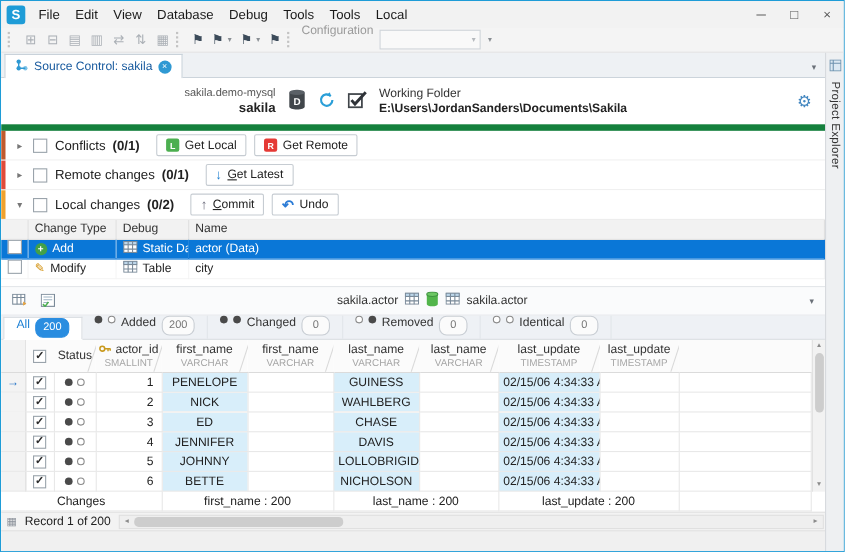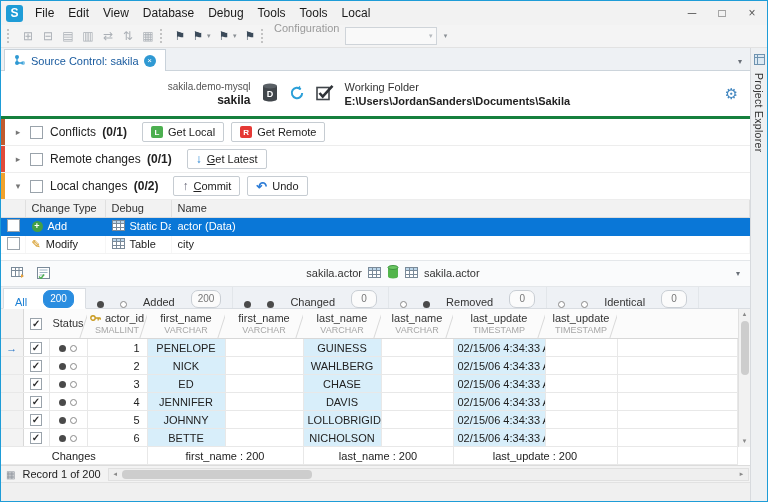--- a/index.html
+++ b/index.html
@@ -36,21 +36,21 @@
   .tab{height:22px;display:flex;align-items:center;gap:5px;padding:0 9px;font-size:11px;background:#f6f8fa;border:1px solid #d5dbe1;border-bottom:none;color:#444;margin-right:1px}
   .tab.active{background:#fff;border-color:#c9d2da;margin-bottom:-1px;z-index:2;position:relative}
   .tab.active .tlabel{color:#185a9e}
   .tabclose{width:12px;height:12px;border-radius:50%;background:#2f99d3;color:#fff;font-size:8px;display:flex;align-items:center;justify-content:center;line-height:1}
   .overflow{color:#6a7artifact078;color:#6a7078;font-size:8px;padding:0 8px 4px 0}
 
   
   .main{flex:1;background:#fff;display:flex;flex-direction:column;min-height:0;overflow:hidden}
 
   
-  .doc-header{height:48px;background:#fff;display:flex;align-items:center;gap:11px;border-bottom:3px solid #15803d;padding:0 10px}
+  .doc-header{height:48px;background:#fff;display:flex;align-items:center;gap:11px;border-bottom:6px solid #15803d;padding:0 10px}
   .lead{flex:1.1}.trail{flex:1}
   .conn{font-size:10px;color:#555;text-align:right}
   .dbname{font-size:12px;font-weight:bold;text-align:right;margin-top:1px}
   .wf-label{font-size:11px;color:#333}
   .wf-path{font-size:11px;font-weight:bold;margin-top:2px}
   .gear{font-size:15px;color:#4387c0;padding-right:2px}
 
   
   .section{height:27px;background:#fff;border-bottom:1px solid #ededed;display:flex;align-items:center;position:relative;padding-left:12px;gap:7px}
   .bar{position:absolute;left:0;top:0;bottom:0;width:4px}
@@ -78,21 +78,21 @@
   .pencil{color:#cf8a00;font-size:11px;line-height:1}
 
   
   .gapper{height:6px;background:#fff}
   .cmp-bar{height:27px;background:#fafbfc;border-top:1px solid #e4e7ea;border-bottom:1px solid #e4e7ea;display:flex;align-items:center;padding:0 7px;gap:5px}
   .cmp-title{display:flex;align-items:center;gap:6px;font-size:11px;color:#333}
   .drop-caret{font-size:8px;color:#6a7078;padding:0 3px}
 
   
   .ftabs{height:22px;background:#eef1f5;display:flex;align-items:flex-end;padding-left:2px;border-bottom:1px solid #d9dde2}
-  .ftab{height:21px;display:flex;align-items:flex-end;gap:16px;padding:0 11px;border-right:1px solid #e2e6ea;color:#333;font-size:11px}
+  .ftab{height:21px;display:flex;align-items:flex-start;gap:5px;padding:0 11px;border-right:1px solid #e2e6ea;color:#333;font-size:11px}
   .ftab.active{background:#fff;border:1px solid #d9dde2;border-bottom-color:#fff;margin-bottom:-1px;z-index:2;position:relative}
   .ftab.active .flabel{color:#1b7fd4}
   .badge{min-width:26px;height:18px;border-radius:7px;background:#fbfbfb;border:1px solid #c9ced4;color:#777;font-size:10px;display:inline-flex;align-items:center;justify-content:center;padding:0 6px}
   .badge.bblue{background:var(--badge,#2a8de0);border-color:var(--badge,#2a8de0);color:#fff}
   .dot{width:7px;height:7px;border-radius:50%;display:inline-block;flex:none}
   .dot.f{background:#4a4a4a}
   .dot.o{border:1px solid #8a8a8a;background:#fff}
 
   
   .grid-wrap{position:relative;background:#fff}

